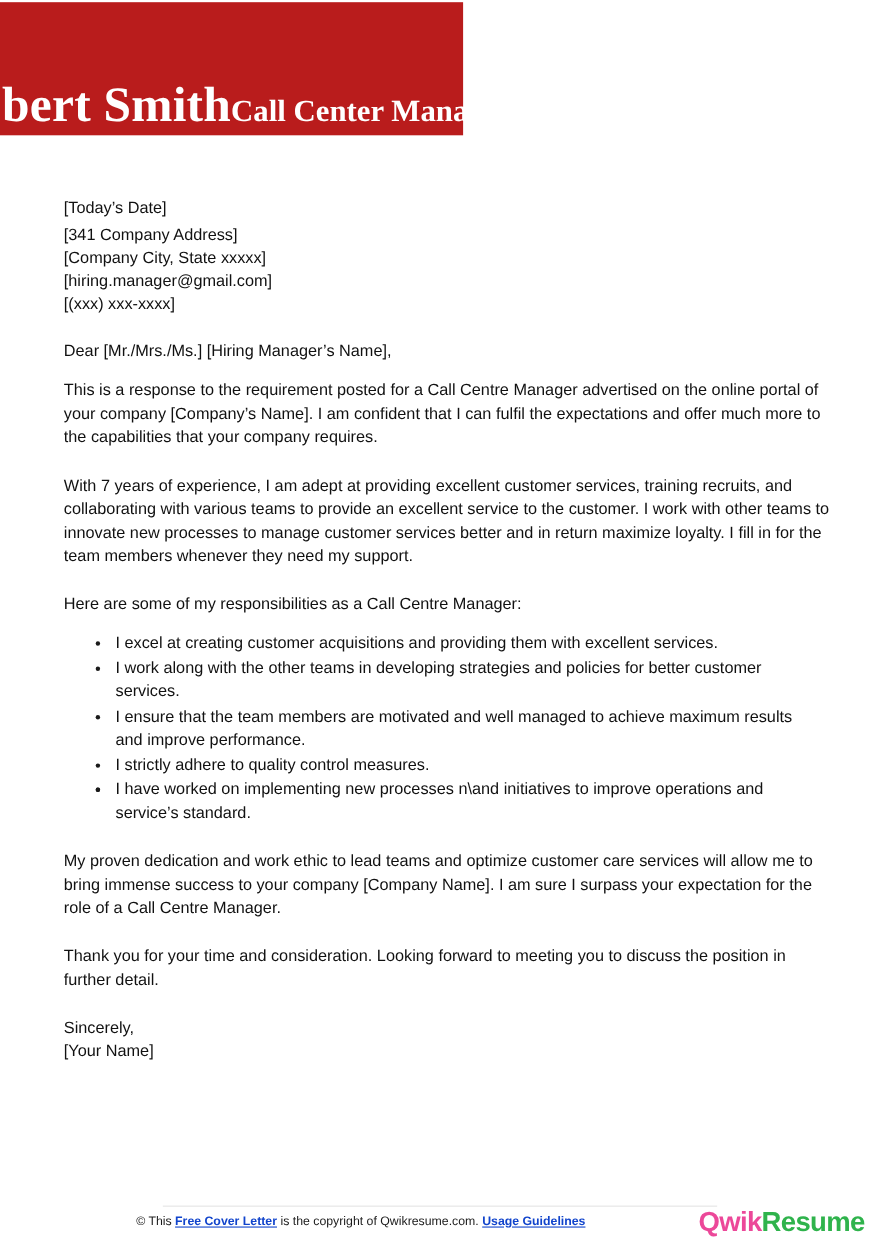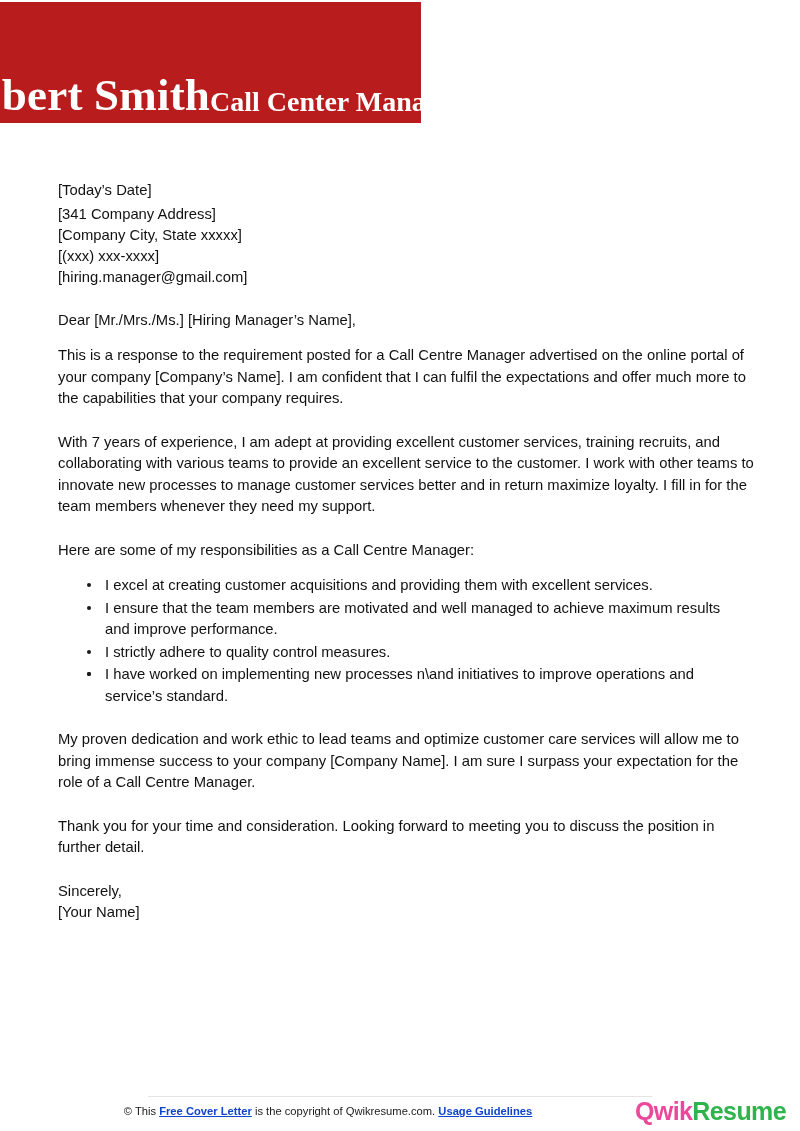--- a/index.html
+++ b/index.html
@@ -156,36 +156,40 @@
     <div class="applicant-title">Call Center Manager</div>
   </div>
 
   <div class="letter-body">
 
     <div class="date-line">[Today’s Date]</div>
 
     <div class="recipient-block">
       <div>[341 Company Address]</div>
       <div>[Company City, State xxxxx]</div>
+      <div>[hiring.manager@gmail.com]</div>
       <div>[(xxx) xxx-xxxx]</div>
-      <div>[hiring.manager@gmail.com]</div>
     </div>
 
     <div class="salutation">Dear [Mr./Mrs./Ms.] [Hiring Manager’s Name],</div>
 
     <p class="para">This is a response to the requirement posted for a Call Centre Manager advertised on the online portal of your company [Company’s Name]. I am confident that I can fulfil the expectations and offer much more to the capabilities that your company requires.</p>
 
     <p class="para">With 7 years of experience, I am adept at providing excellent customer services, training recruits, and collaborating with various teams to provide an excellent service to the customer. I work with other teams to innovate new processes to manage customer services better and in return maximize loyalty. I fill in for the team members whenever they need my support.</p>
 
     <p class="para tight">Here are some of my responsibilities as a Call Centre Manager:</p>
 
     <ul class="resp-list">
       <li>
         <span class="bullet-dot"></span>
         <span>I excel at creating customer acquisitions and providing them with excellent services.</span>
+      </li>
+      <li>
+        <span class="bullet-dot"></span>
+        <span>I work along with the other teams in developing strategies and policies for better customer services.</span>
       </li>
       <li>
         <span class="bullet-dot"></span>
         <span>I ensure that the team members are motivated and well managed to achieve maximum results and improve performance.</span>
       </li>
       <li>
         <span class="bullet-dot"></span>
         <span>I strictly adhere to quality control measures.</span>
       </li>
       <li>

